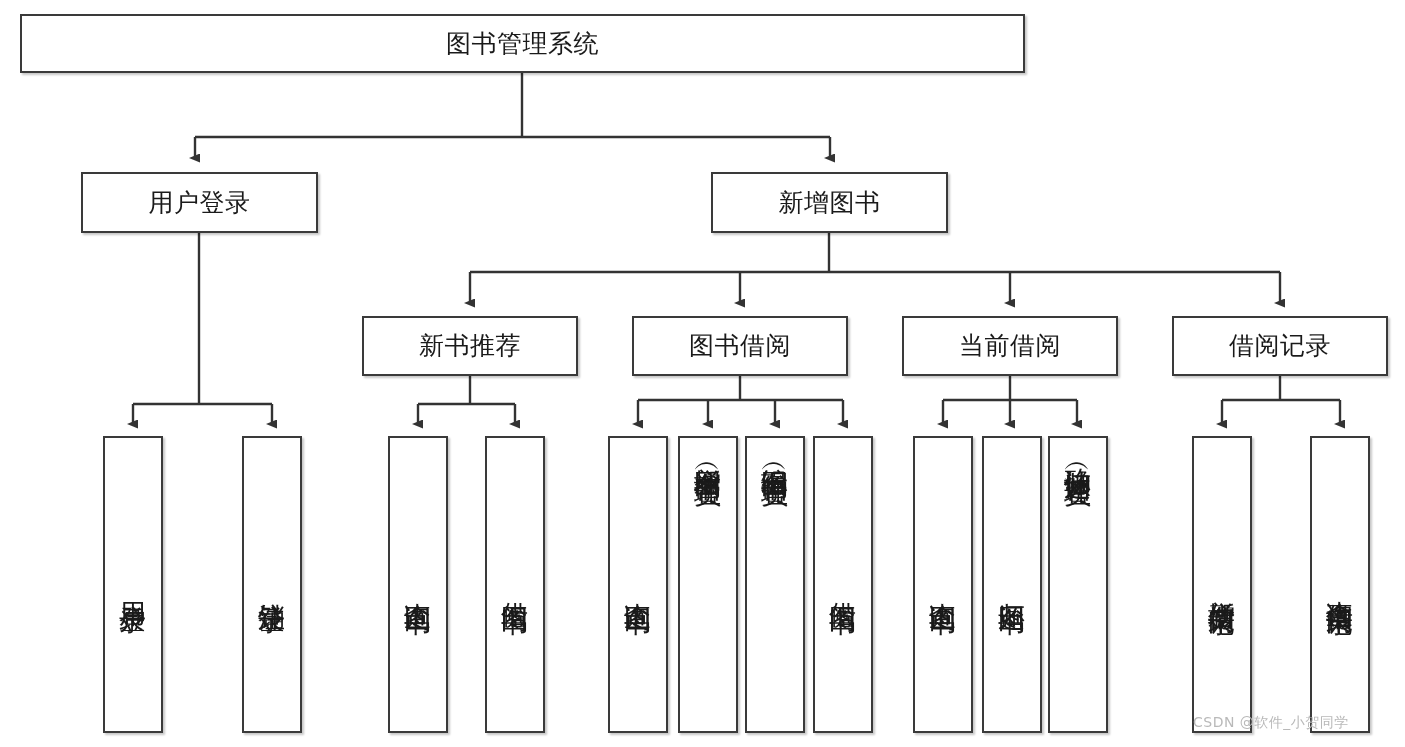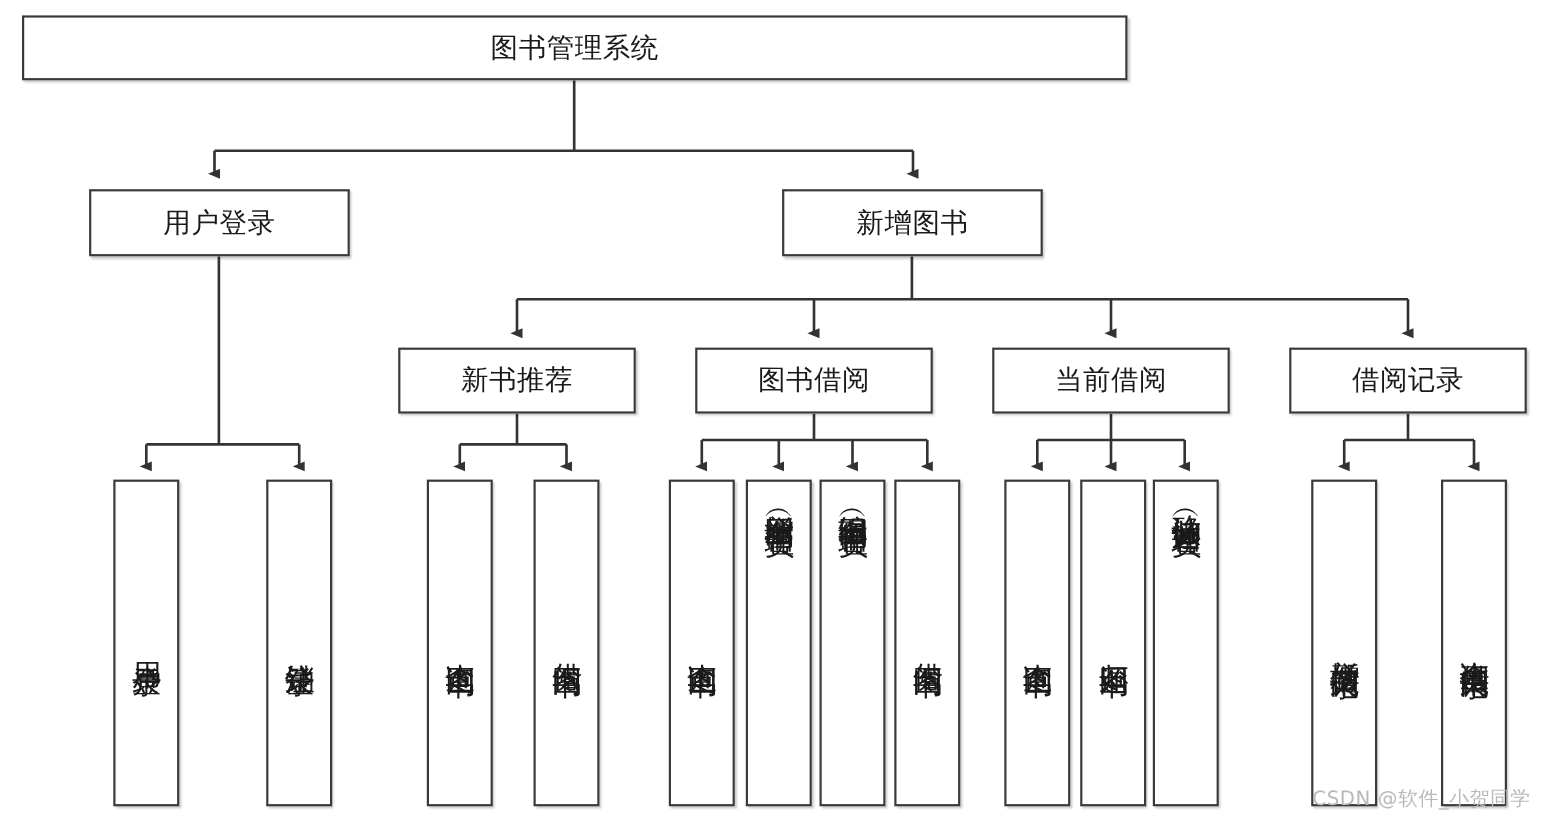--- a/index.html
+++ b/index.html
@@ -54,21 +54,21 @@
   .node.vert.top .label{
     
   }
   .node.vert.mid{
     align-items:center;
     padding-top:0;
   }
   #watermark{
     position:absolute;
     left:1193px;top:714px;
-    font-size:18px;
+    font-size:14px;
     color:#b9b9b9;
     letter-spacing:0.5px;
     z-index:5;
     white-space:nowrap;
   }
 </style>
 </head>
 <body>
 
 <div id="diagram">

